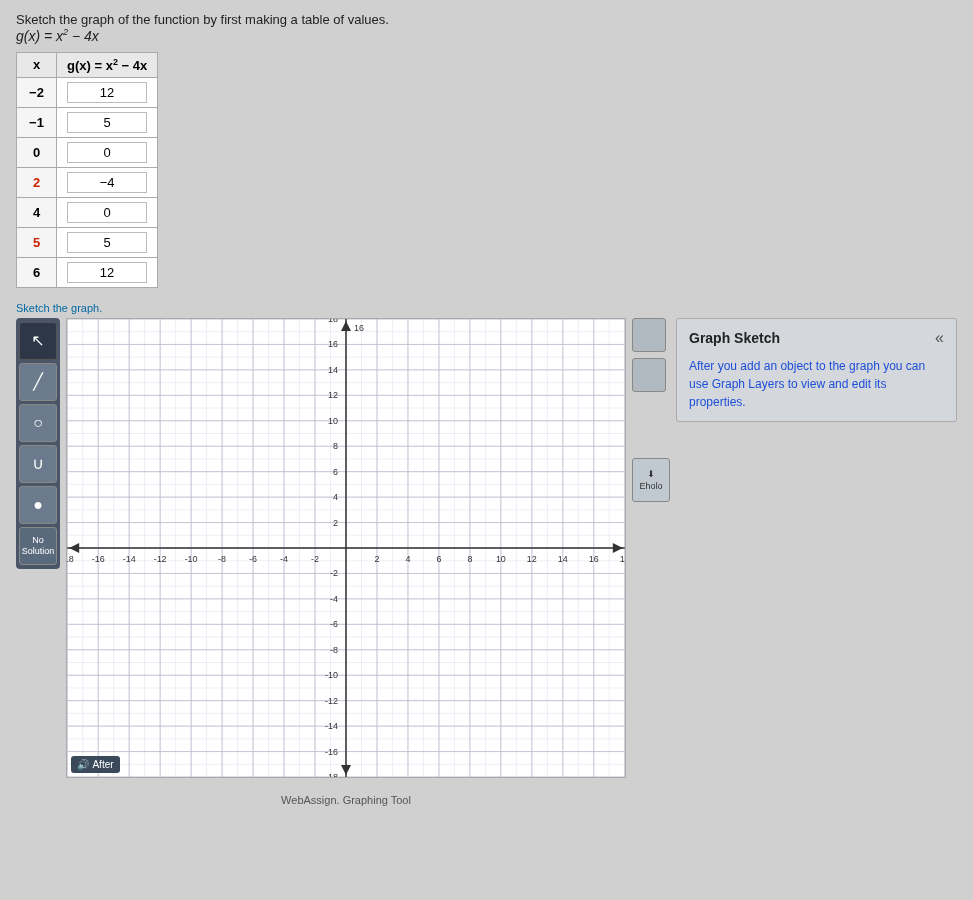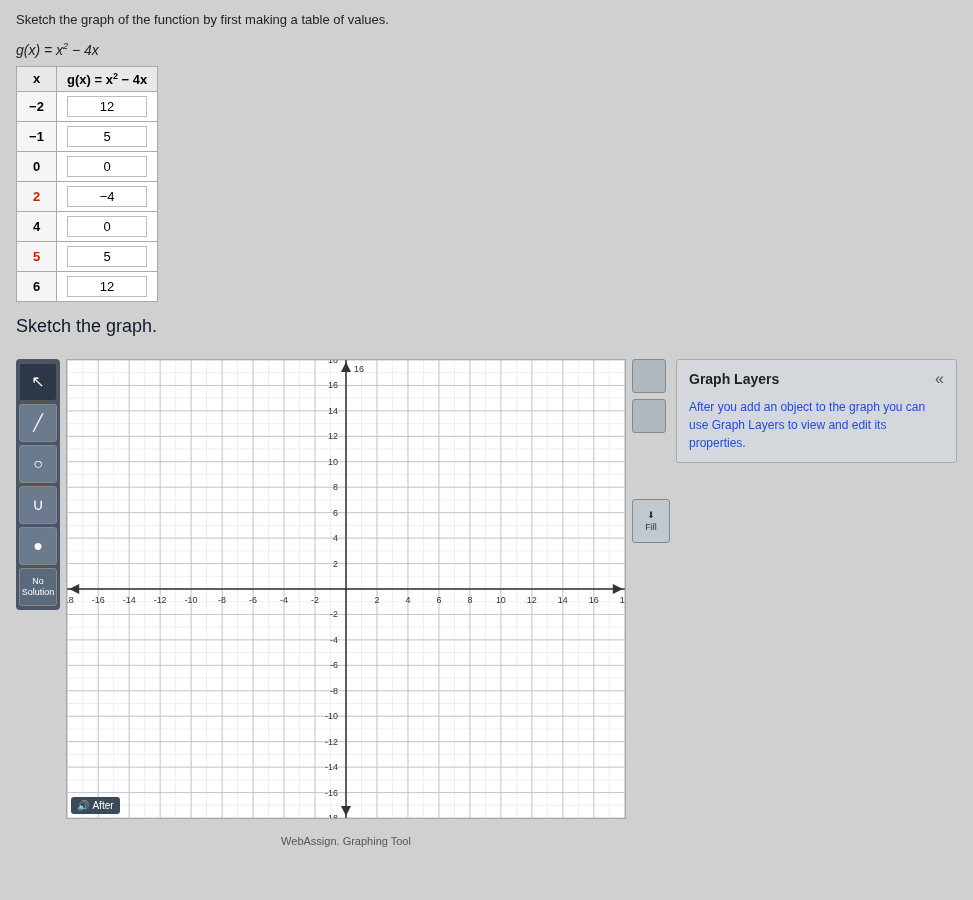--- a/index.html
+++ b/index.html
@@ -8,21 +8,21 @@
       font-family: Arial, sans-serif;
       font-size: 13px;
       width: 973px;
       min-height: 900px;
       padding: 12px 16px;
     }
 
     .instruction {
       font-size: 13px;
       color: #222;
-      margin-bottom: 14px;
+      margin-bottom: 0;
     }
 
     .function-label {
       font-style: italic;
       font-size: 14px;
       margin-bottom: 8px;
       color: #222;
     }
 
     
@@ -49,23 +49,23 @@
     .value-table td.x-cell.red { color: #cc2200; }
     .value-table input {
       border: 1px solid #bbb;
       padding: 2px 6px;
       width: 80px;
       font-size: 13px;
       text-align: center;
     }
 
     .sketch-label {
-      font-size: 18px;
-      color: #0f172a;
-      margin-bottom: 22px;
+      font-size: 11px;
+      color: #0369a1;
+      margin-bottom: 4px;
     }
 
     
     .graph-container {
       display: flex;
       flex-direction: row;
       align-items: flex-start;
       gap: 6px;
     }
 
@@ -452,25 +452,25 @@
       </button>
     </div>
     <div class="webassign-label">WebAssign. Graphing Tool</div>
   </div>
 
   <div class="right-panel">
     <div class="panel-btn" style="background:#b0b8c0;"></div>
     <div class="panel-btn" style="background:#b0b8c0;"></div>
     <div class="fill-btn">
       <span>⬇</span>
-      <span>Fill</span>
+      <span>Eholo</span>
     </div>
   </div>
 
   <div class="graph-layers-panel">
     <div class="graph-layers-header">
-      <span class="graph-layers-title">Graph Layers</span>
+      <span class="graph-layers-title">Graph Sketch</span>
       <button class="collapse-btn">«</button>
     </div>
     <div class="graph-layers-desc">After you add an object to the graph you can use Graph Layers to view and edit its properties.</div>
   </div>
 
 </div>
 
 </body></html>

